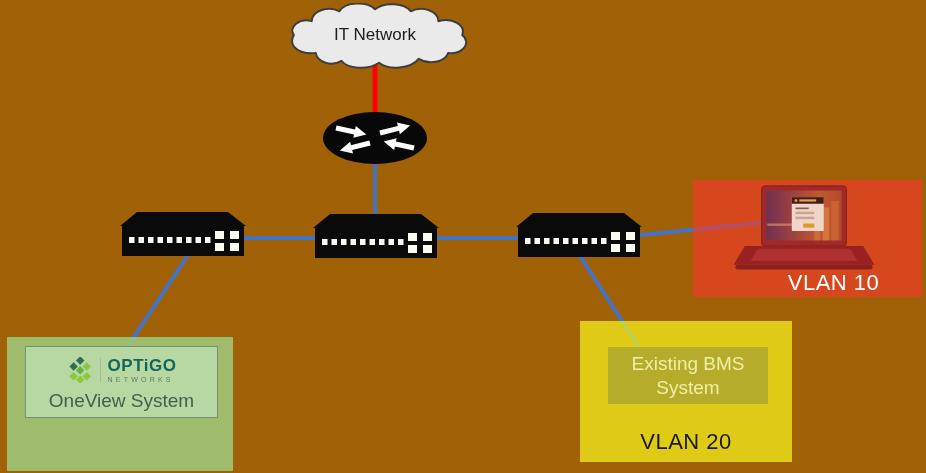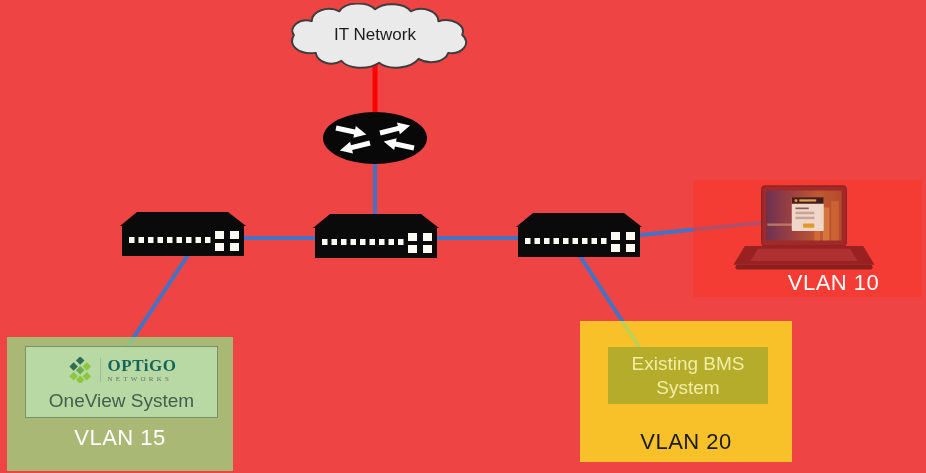--- a/index.html
+++ b/index.html
@@ -1,18 +1,18 @@
 <!DOCTYPE html>
 <html><head>
 <meta charset="utf-8">
 <style>
   html,body{margin:0;padding:0;}
   body{font-family:"Liberation Sans", sans-serif;}
   .stage{
-    position:relative;width:926px;height:473px;background:#ef4444;overflow:hidden;
+    position:relative;width:926px;height:473px;background:#a16207;overflow:hidden;
   }
   .abs{position:absolute;}
   svg{display:block;}
   .links{position:absolute;left:0;top:0;width:926px;height:473px;}
   
   .cloud{left:284px;top:3px;width:198px;height:72px;}
   .cloud-label{
     position:absolute;left:-8px;top:0;width:100%;height:100%;
     display:flex;align-items:center;justify-content:center;
     padding-bottom:8px;box-sizing:border-box;
@@ -35,21 +35,21 @@
   .zone-red{left:693px;top:180px;width:229px;height:117px;background:rgba(247,55,45,0.63);}
   .zone-green .zone-label{top:88px;color:#ffffff;}
   .zone-yellow .zone-label{top:108px;color:#1a1a1a;text-align:center;}
   .zone-red .zone-label{top:90px;color:#ffffff;margin-left:26px;}
   
   .oneview-box{
     position:absolute;left:18px;top:9px;width:191px;height:70px;
     background:rgba(186,218,168,0.92);border:1px solid #74926B;
     display:flex;flex-direction:column;align-items:center;justify-content:center;
   }
-  .brandrow{display:flex;align-items:center;justify-content:center;gap:7px;margin-top:2px;font-family:Liberation Serif, serif;}
+  .brandrow{display:flex;align-items:center;justify-content:center;gap:7px;margin-top:2px;}
   .brand-divider{width:1px;height:24px;background:#9FBE95;}
   .brandcol{display:flex;flex-direction:column;align-items:flex-start;}
   .brand-name{font-size:17px;font-weight:bold;color:#15665A;letter-spacing:0.5px;line-height:1;}
   .brand-sub{font-size:7px;color:#5C7A62;letter-spacing:3.2px;margin-top:2px;line-height:1;}
   .oneview-name{font-size:19px;color:#44604C;margin-top:8px;line-height:1;}
   
   .bms-box{
     position:absolute;left:28px;top:26px;width:160px;height:57px;
     background:#B5AC2B;color:#F1EEA3;
     display:flex;align-items:center;justify-content:center;text-align:center;
@@ -158,21 +158,20 @@
           </g>
         </svg>
         <div class="brand-divider"></div>
         <div class="brandcol">
           <div class="brand-name">OPTiGO</div>
           <div class="brand-sub">NETWORKS</div>
         </div>
       </div>
       <div class="oneview-name">OneView System</div>
     </div>
-    <div class="zone-label">VLAN 15</div>
   </div>
 
   <div class="abs zone zone-yellow">
     <div class="bms-box">Existing BMS System</div>
     <div class="zone-label">VLAN 20</div>
   </div>
 
   <div class="abs zone zone-red">
     <div class="laptop">
       <svg width="142" height="94" viewBox="0 0 150 100">

